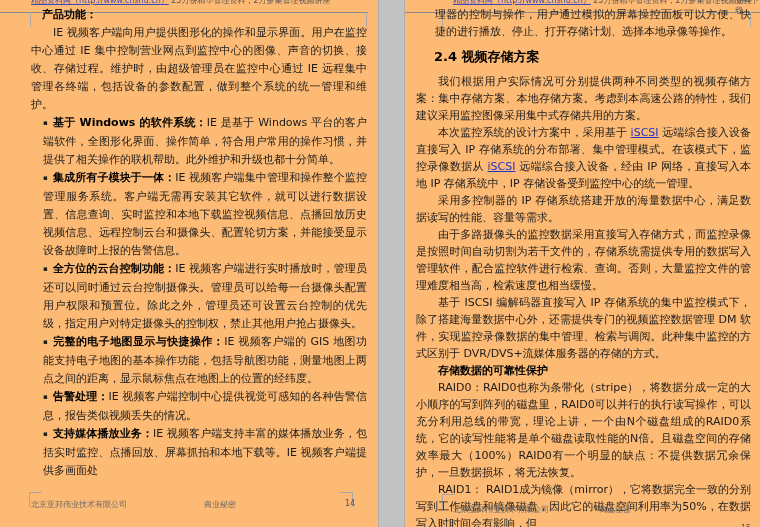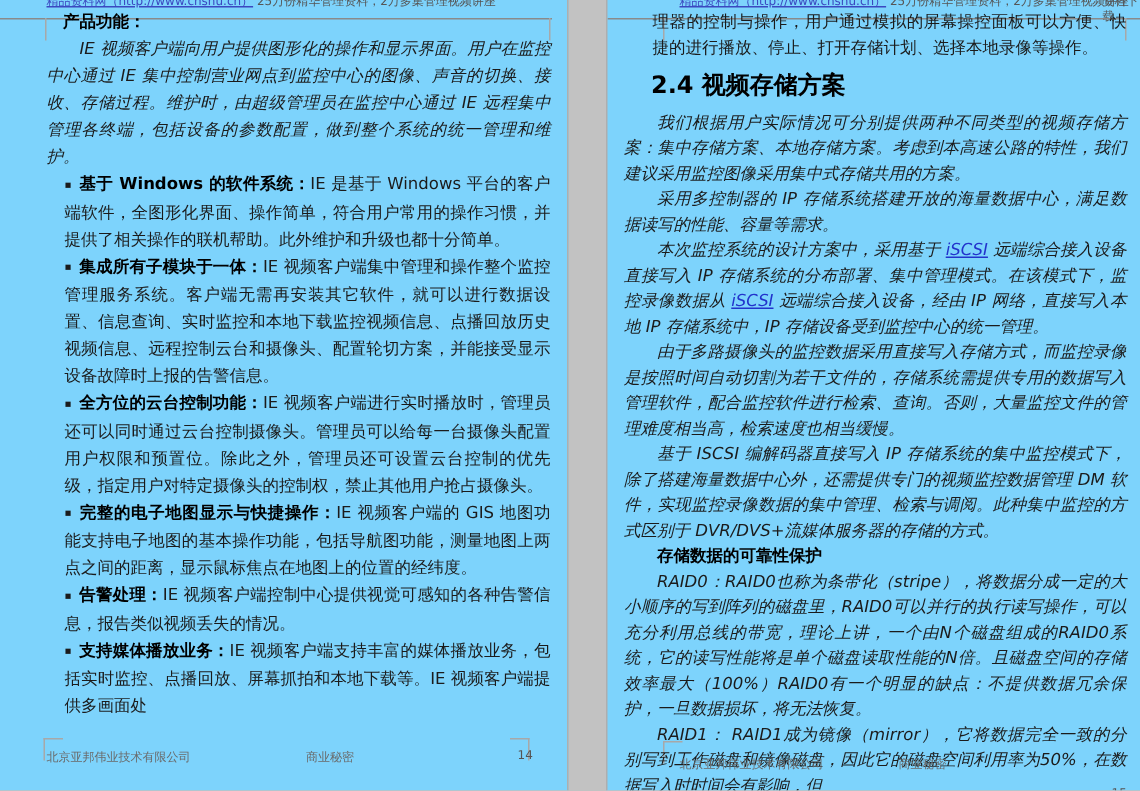--- a/index.html
+++ b/index.html
@@ -2,21 +2,21 @@
 <html><head>
 <meta charset="utf-8">
 <style>
   html,body{margin:0;padding:0;}
   body{
     width:760px;height:527px;overflow:hidden;position:relative;
     background:#c2c2c2;
     font-family:"DejaVu Sans",sans-serif;
   }
   .page{
-    position:absolute;top:0;height:527px;background:#7dd3fc;overflow:hidden;
+    position:absolute;top:0;height:527px;background:#fdba74;overflow:hidden;
   }
   #page-left{left:0;width:378px;border-right:1px solid #aeaeae;}
   #page-right{left:404px;width:356px;border-left:1px solid #aeaeae;}
 
   
   .hdr{
     position:absolute;top:-4px;font-size:8px;line-height:10px;white-space:nowrap;
     color:#555;
   }
   .hdr .lnk-h{color:#3b48c0;text-decoration:underline;}
@@ -28,24 +28,24 @@
   .tickh{position:absolute;height:0;border-top:1px solid #a8a8a8;}
 
   .body-text{
     position:absolute;color:#1b1b1b;font-size:11px;
     text-align:justify;
   }
   #body-left{left:31px;top:6px;width:336px;line-height:18px;}
   #body-right{left:11px;top:6px;width:335px;line-height:17px;}
 
   .para{margin:0;}
-  .indent{text-indent:22px;font-style:italic;}
+  .indent{text-indent:22px;}
   .bold-head{font-weight:bold;text-indent:11px;color:#000;}
   .bold-sub{font-weight:bold;text-indent:22px;color:#000;}
-  .h2{font-weight:bold;font-size:16px;color:#000;margin:8px 0 8px 18px;}
+  .h2{font-weight:bold;font-size:13px;color:#000;margin:8px 0 8px 18px;}
   .cont{margin-left:19px;}
   .li{position:relative;padding-left:12px;}
   .li .blt{font-size:7px;position:relative;top:-1px;margin-right:5px;}
   .li b{color:#000;}
   .lnk{color:#2233cc;text-decoration:underline;}
 
   .ftr{position:absolute;font-size:8px;line-height:10px;color:#6a6a6a;white-space:nowrap;}
   .pgnum{position:absolute;font-size:8px;color:#555;}
 </style>
 </head>
@@ -89,22 +89,22 @@
   <div class="hdr-rule" style="left:0;width:356px;"></div>
   <div class="tickv" style="left:37px;top:12px;height:15px;"></div>
   <div class="tickv" style="left:345px;top:12px;height:15px;"></div>
   <div class="tickv" style="left:37px;top:494px;height:15px;"></div>
   <div class="tickh" style="left:37px;top:494px;width:13px;"></div>
 
   <div class="body-text" id="body-right">
       <div class="para cont">理器的控制与操作，用户通过模拟的屏幕操控面板可以方便、快捷的进行播放、停止、打开存储计划、选择本地录像等操作。</div>
       <div class="h2">2.4 视频存储方案</div>
       <div class="para indent">我们根据用户实际情况可分别提供两种不同类型的视频存储方案：集中存储方案、本地存储方案。考虑到本高速公路的特性，我们建议采用监控图像采用集中式存储共用的方案。</div>
+      <div class="para indent"><span>本次监控系统的设计方案中，采用基于 </span><span class="lnk">iSCSI</span><span> 远端综合接入设备直接写入 IP 存储系统的分布部署、集中管理模式。在该模式下，监控录像数据从 </span><span class="lnk">iSCSI</span><span> 远端综合接入设备，经由 IP 网络，直接写入本地 IP 存储系统中，IP 存储设备受到监控中心的统一管理。</span></div>
       <div class="para indent">采用多控制器的 IP 存储系统搭建开放的海量数据中心，满足数据读写的性能、容量等需求。</div>
-      <div class="para indent"><span>本次监控系统的设计方案中，采用基于 </span><span class="lnk">iSCSI</span><span> 远端综合接入设备直接写入 IP 存储系统的分布部署、集中管理模式。在该模式下，监控录像数据从 </span><span class="lnk">iSCSI</span><span> 远端综合接入设备，经由 IP 网络，直接写入本地 IP 存储系统中，IP 存储设备受到监控中心的统一管理。</span></div>
       <div class="para indent">由于多路摄像头的监控数据采用直接写入存储方式，而监控录像是按照时间自动切割为若干文件的，存储系统需提供专用的数据写入管理软件，配合监控软件进行检索、查询。否则，大量监控文件的管理难度相当高，检索速度也相当缓慢。</div>
       <div class="para indent">基于 ISCSI 编解码器直接写入 IP 存储系统的集中监控模式下，除了搭建海量数据中心外，还需提供专门的视频监控数据管理 DM 软件，实现监控录像数据的集中管理、检索与调阅。此种集中监控的方式区别于 DVR/DVS+流媒体服务器的存储的方式。</div>
       <div class="para bold-sub">存储数据的可靠性保护</div>
       <div class="para indent">RAID0：RAID0也称为条带化（stripe），将数据分成一定的大小顺序的写到阵列的磁盘里，RAID0可以并行的执行读写操作，可以充分利用总线的带宽，理论上讲，一个由N个磁盘组成的RAID0系统，它的读写性能将是单个磁盘读取性能的N倍。且磁盘空间的存储效率最大（100%）RAID0有一个明显的缺点：不提供数据冗余保护，一旦数据损坏，将无法恢复。</div>
       <div class="para indent">RAID1： RAID1成为镜像（mirror），它将数据完全一致的分别写到工作磁盘和镜像磁盘，因此它的磁盘空间利用率为50%，在数据写入时时间会有影响，但</div>
     </div>
 
   <div class="ftr" style="left:48px;top:505px;">北京亚邦伟业技术有限公司</div>
   <div class="ftr" style="left:130px;top:505px;width:160px;text-align:center;">商业秘密</div>
   <div class="pgnum" style="left:336px;top:524px;">15</div>

